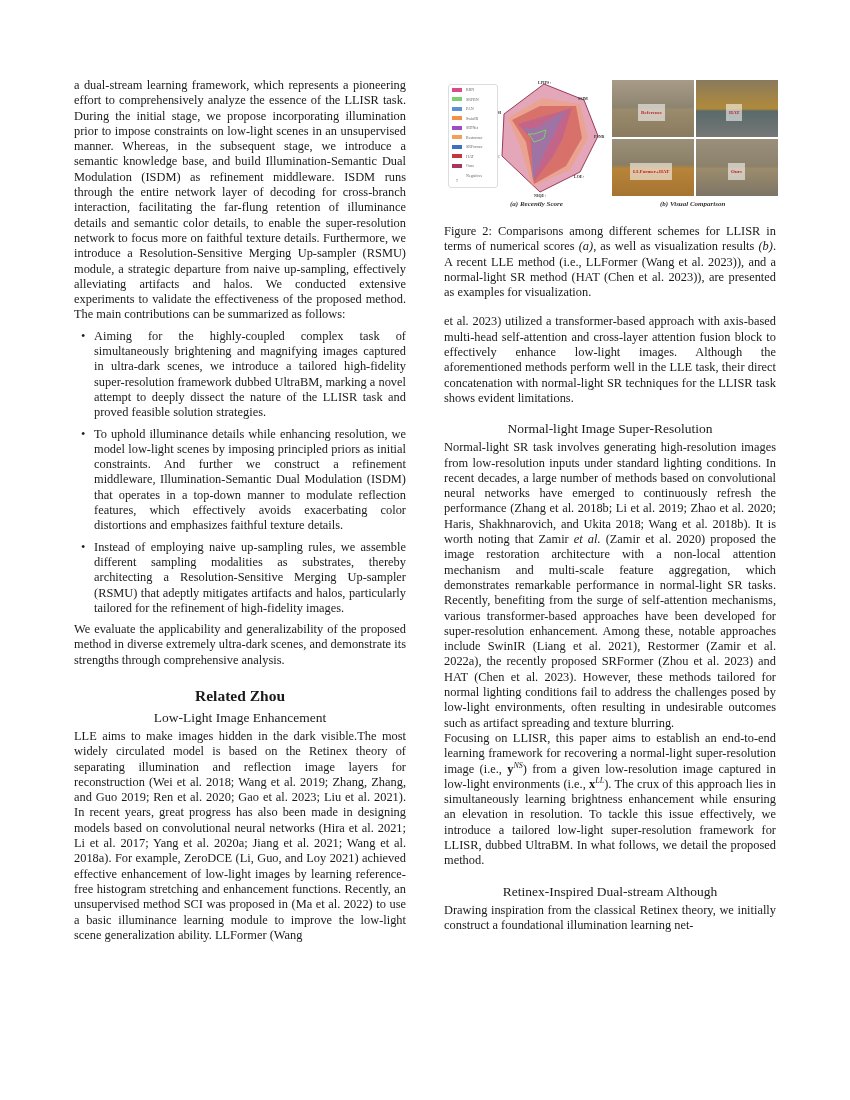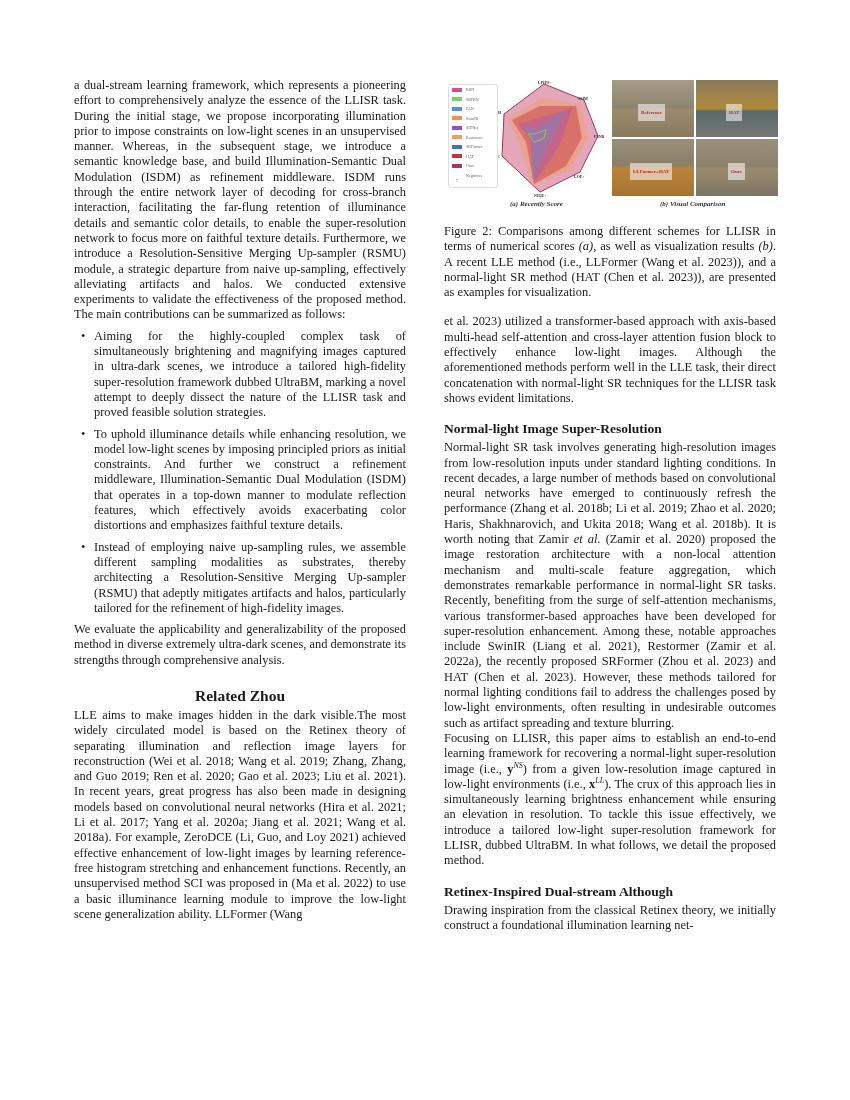--- a/index.html
+++ b/index.html
@@ -6,21 +6,21 @@
   body { width:850px; height:1100px; position:relative; overflow:hidden;
          font-family:"Liberation Serif", serif; color:#1a1a1a; }
   .col { position:absolute; width:332px; font-size:12.4px; line-height:15.3px; }
   .col-left { left:74px; top:78px; }
   .col-right { left:444px; top:78px; }
   p { margin:0; text-align:justify; hyphens:auto; }
   ul.contrib { margin:6px 0 0 0; padding:0 0 0 20px; list-style:none; }
   ul.contrib li { position:relative; text-align:justify; margin-bottom:6px; }
   ul.contrib li::before { content:"•"; position:absolute; left:-13px; top:0; }
   h2.sec { font-size:15.5px; font-weight:bold; text-align:center; margin:18px 0 3px 0; line-height:19px; }
-  h3.sub { font-size:13.5px; font-weight:bold; margin:4px 0 3px 0; line-height:17px; }
+  h3.sub { font-size:13.5px; font-weight:normal; margin:4px 0 3px 0; line-height:17px;text-align:center; }
   h3.sub.gap { margin-top:14px; }
   .figure { position:relative; width:340px; height:134px; margin-left:-2px; }
   .radar { position:absolute; left:0; top:0; width:170px; height:120px; }
   .visual { position:absolute; left:170px; top:2px; width:166px; height:116px; }
   .subcap { position:absolute; top:119px; font-size:7px; font-style:italic; font-weight:bold; color:#333; }
   .subcap-a { left:68px; }
   .subcap-b { left:218px; }
   .caption { margin-top:12px; font-size:12.4px; line-height:15.3px; text-align:justify; }
   .after-cap { margin-top:14px; }
   .legend { position:absolute; left:6px; top:6px; width:48px; height:102px; border:1px solid #ddd; border-radius:3px; background:#fff; }
@@ -36,20 +36,21 @@
 
 <div class="col col-left">
   <p>a dual-stream learning framework, which represents a pioneering effort to comprehensively analyze the essence of the LLISR task. During the initial stage, we propose incorporating illumination prior to impose constraints on low-light scenes in an unsupervised manner. Whereas, in the subsequent stage, we introduce a semantic knowledge base, and build Illumination-Semantic Dual Modulation (ISDM) as refinement middleware. ISDM runs through the entire network layer of decoding for cross-branch interaction, facilitating the far-flung retention of illuminance details and semantic color details, to enable the super-resolution network to focus more on faithful texture details. Furthermore, we introduce a Resolution-Sensitive Merging Up-sampler (RSMU) module, a strategic departure from naive up-sampling, effectively alleviating artifacts and halos. We conducted extensive experiments to validate the effectiveness of the proposed method. The main contributions can be summarized as follows:</p>
   <ul class="contrib">
     <li>Aiming for the highly-coupled complex task of simultaneously brightening and magnifying images captured in ultra-dark scenes, we introduce a tailored high-fidelity super-resolution framework dubbed UltraBM, marking a novel attempt to deeply dissect the nature of the LLISR task and proved feasible solution strategies.</li>
     <li>To uphold illuminance details while enhancing resolution, we model low-light scenes by imposing principled priors as initial constraints. And further we construct a refinement middleware, Illumination-Semantic Dual Modulation (ISDM) that operates in a top-down manner to modulate reflection features, which effectively avoids exacerbating color distortions and emphasizes faithful texture details.</li>
     <li>Instead of employing naive up-sampling rules, we assemble different sampling modalities as substrates, thereby architecting a Resolution-Sensitive Merging Up-sampler (RSMU) that adeptly mitigates artifacts and halos, particularly tailored for the refinement of high-fidelity images.</li>
   </ul>
   <p>We evaluate the applicability and generalizability of the proposed method in diverse extremely ultra-dark scenes, and demonstrate its strengths through comprehensive analysis.</p>
   <h2 class="sec">Related Zhou</h2>
+  <h3 class="sub">Low-Light Image Enhancement</h3>
   <p>LLE aims to make images hidden in the dark visible.The most widely circulated model is based on the Retinex theory of separating illumination and reflection image layers for reconstruction (Wei et al. 2018; Wang et al. 2019; Zhang, Zhang, and Guo 2019; Ren et al. 2020; Gao et al. 2023; Liu et al. 2021). In recent years, great progress has also been made in designing models based on convolutional neural networks (Hira et al. 2021; Li et al. 2017; Yang et al. 2020a; Jiang et al. 2021; Wang et al. 2018a). For example, ZeroDCE (Li, Guo, and Loy 2021) achieved effective enhancement of low-light images by learning reference-free histogram stretching and enhancement functions. Recently, an unsupervised method SCI was proposed in (Ma et al. 2022) to use a basic illuminance learning module to improve the low-light scene generalization ability. LLFormer (Wang</p>
 </div>
 
 <div class="col col-right">
   <div class="figure">
 
     <div class="radar">
       <svg width="170" height="120" viewBox="0 0 170 120">
         <polygon points="102,6 142,22 156,58 138,94 98,114 60,78 62,36" fill="#d98aa2" fill-opacity="0.75" stroke="#9a3a5a" stroke-width="1"></polygon>
         <polygon points="100,20 138,26 146,60 128,92 90,108 78,68 66,40" fill="#f0a070" fill-opacity="0.55"></polygon>

